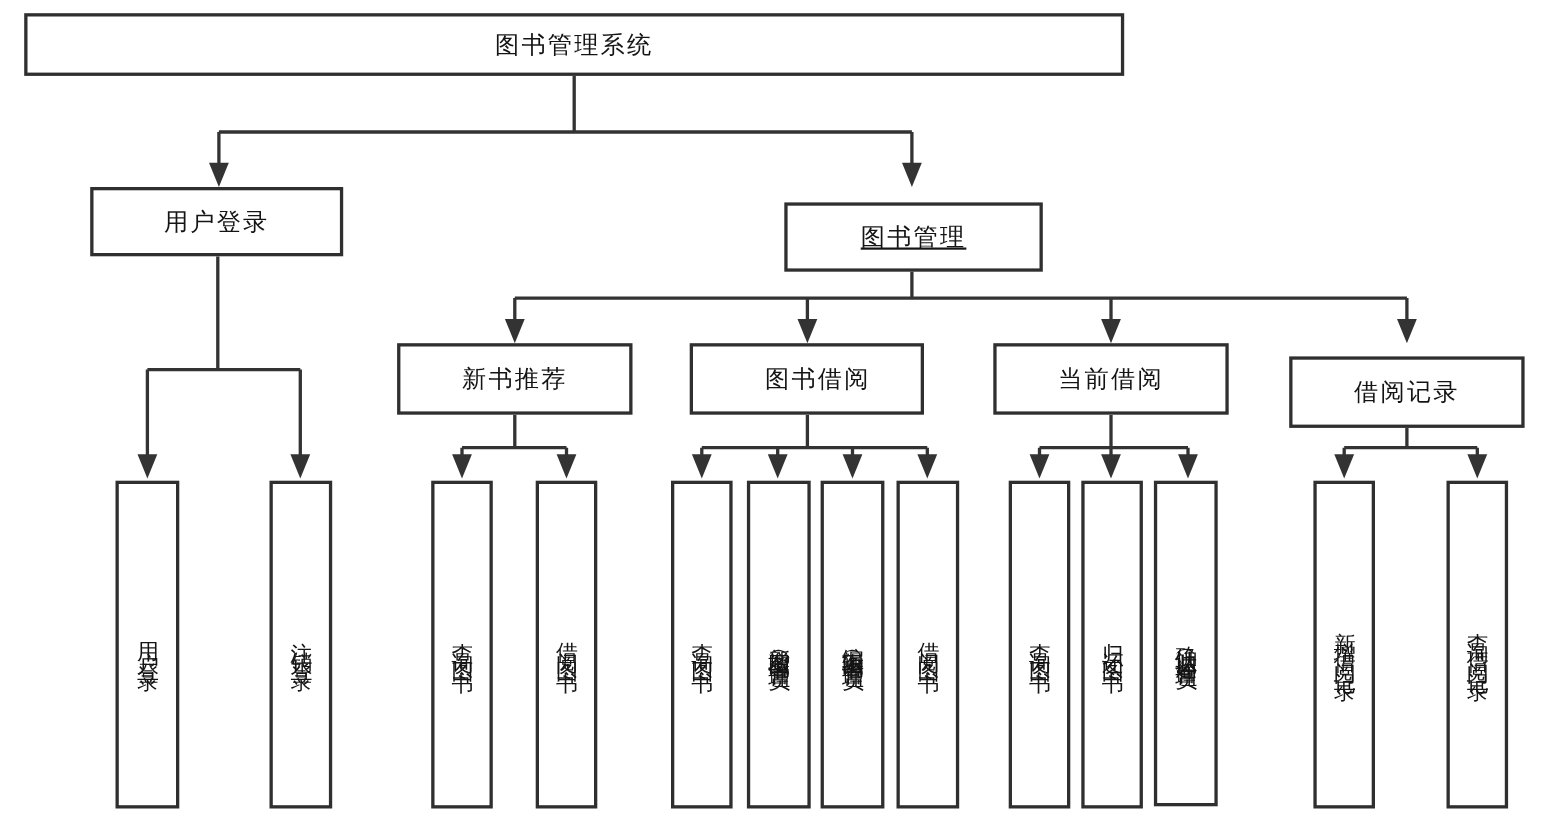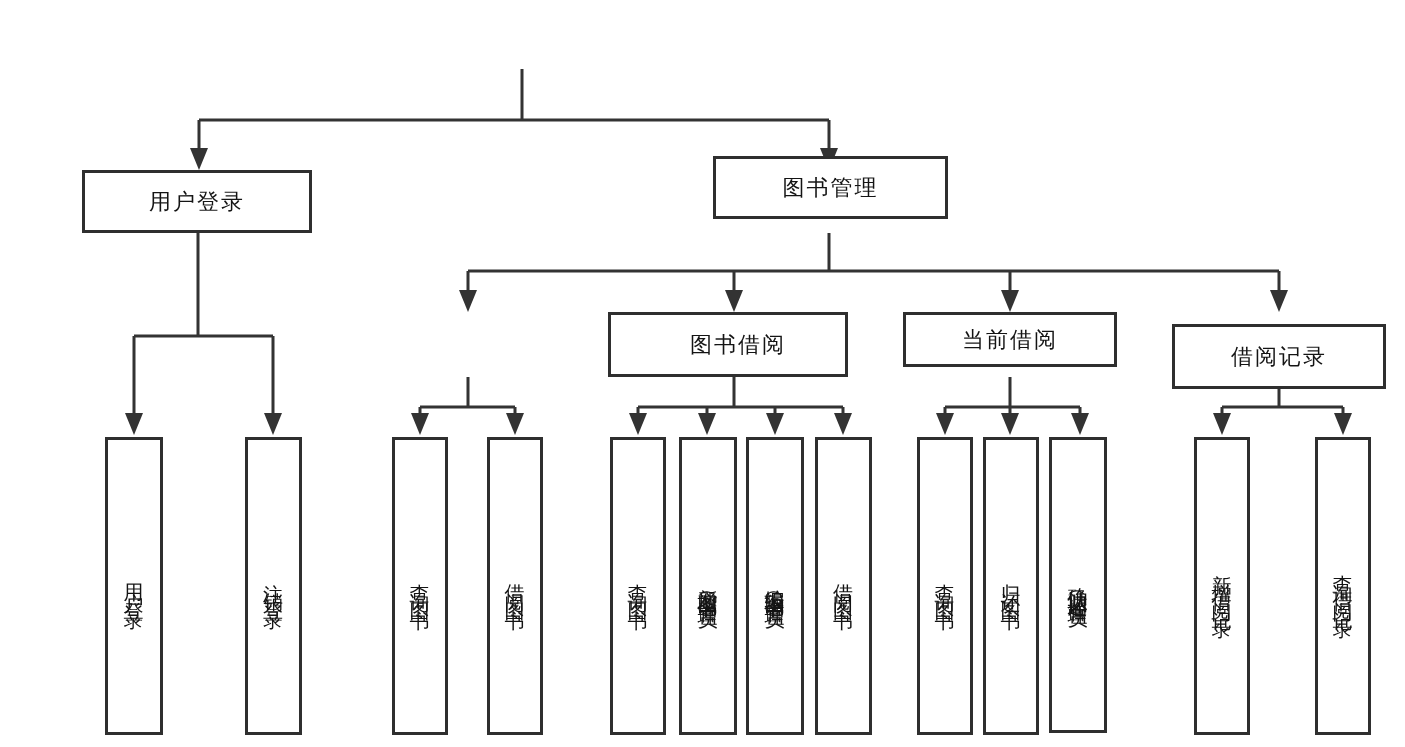--- a/index.html
+++ b/index.html
@@ -83,26 +83,28 @@
     <path d="M1010 377 V407 M945 407 H1080 M945 407 V415 M1010 407 V415 M1080 407 V415"></path>
     <polygon points="936,413 954,413 945,435"></polygon>
     <polygon points="1001,413 1019,413 1010,435"></polygon>
     <polygon points="1071,413 1089,413 1080,435"></polygon>
 
     <path d="M1279 377 V407 M1222 407 H1343 M1222 407 V415 M1343 407 V415"></path>
     <polygon points="1213,413 1231,413 1222,435"></polygon>
     <polygon points="1334,413 1352,413 1343,435"></polygon>
   </svg>
 
+  <div class="box" style="left:22px;top:12px;width:1000px;height:57px;">图书管理系统</div>
 
   <div class="box" style="left:82px;top:170px;width:230px;height:63px;">用户登录</div>
-  <div class="box" style="left:713px;top:156px;width:235px;height:63px;">图书管理</div>
+  <div class="box" style="left:713px;top:184px;width:235px;height:63px;text-decoration:underline;">图书管理</div>
 
-  <div class="box" style="left:608px;top:312px;width:240px;height:65px;padding-left:20px;">图书借阅</div>
-  <div class="box" style="left:903px;top:312px;width:214px;height:55px;">当前借阅</div>
+  <div class="box" style="left:361px;top:312px;width:214px;height:65px;">新书推荐</div>
+  <div class="box" style="left:627px;top:312px;width:213px;height:65px;padding-left:20px;">图书借阅</div>
+  <div class="box" style="left:903px;top:312px;width:214px;height:65px;">当前借阅</div>
   <div class="box" style="left:1172px;top:312px;width:214px;height:65px;margin-top:12px;">借阅记录</div>
 
   <div class="box vbox" style="left:105px;top:437px;width:58px;height:298px;">用户登录</div>
   <div class="box vbox" style="left:245px;top:437px;width:57px;height:298px;">注销登录</div>
 
   <div class="box vbox" style="left:392px;top:437px;width:56px;height:298px;">查询图书</div>
   <div class="box vbox" style="left:487px;top:437px;width:56px;height:298px;">借阅图书</div>
 
   <div class="box vbox" style="left:610px;top:437px;width:56px;height:298px;">查询图书</div>
   <div class="box vbox tight" style="left:679px;top:437px;width:58px;height:298px;">新增图书（管理员）</div>

